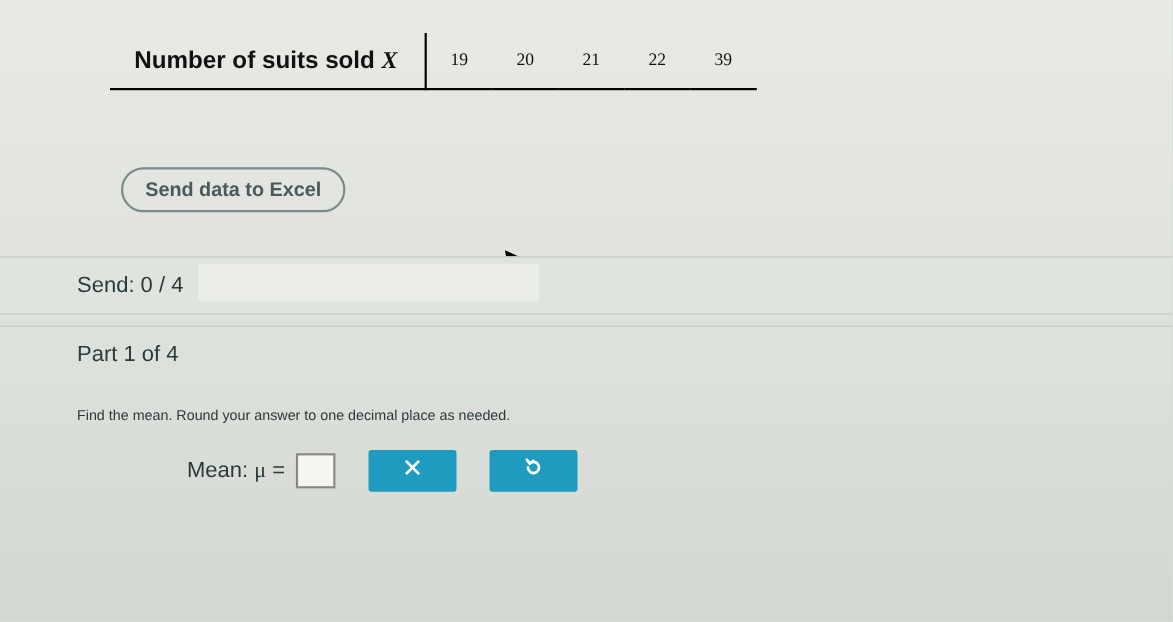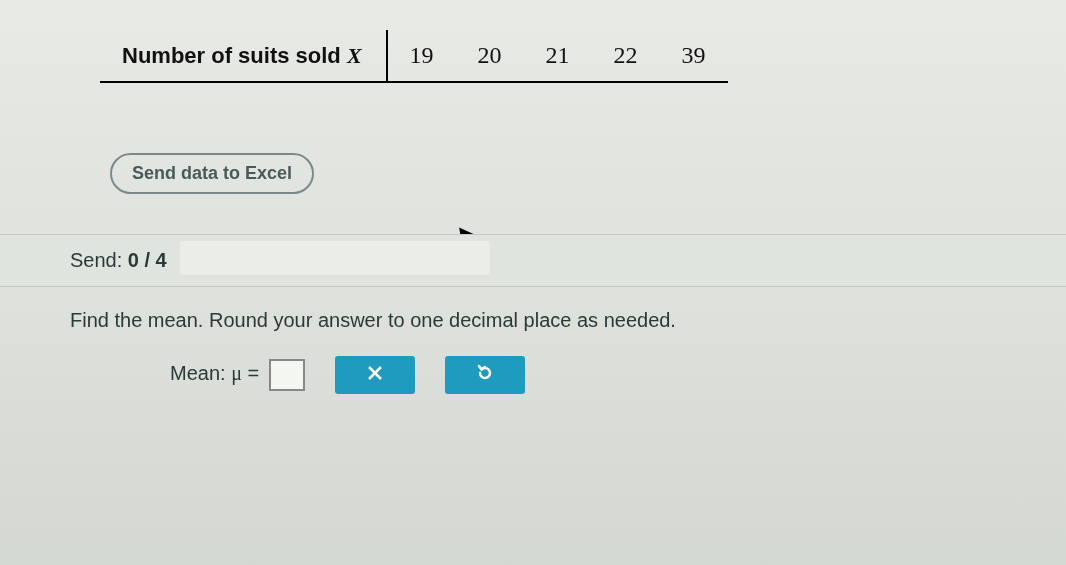--- a/index.html
+++ b/index.html
@@ -19,21 +19,21 @@
   }
   .table-wrap {
     margin-left: 100px;
     margin-top: 10px;
   }
   table {
     border-collapse: collapse;
   }
   td, th {
     padding: 12px 22px;
-    font-size: 24px;
+    font-size: 16px;
     color: #111;
     text-align: left;
     vertical-align: middle;
   }
   .row-label {
     font-weight: bold;
     font-family: Arial, Helvetica, sans-serif;
     text-align: right;
     padding-right: 24px;
     font-size: 22px;
@@ -87,21 +87,21 @@
     border-top: 1px solid #c4c8c2;
     padding: 14px 0 14px 70px;
     font-family: Arial, Helvetica, sans-serif;
     font-size: 20px;
     color: #2a3a3a;
     margin-top: 10px;
   }
   .question {
     padding: 22px 0 0 70px;
     font-family: Arial, Helvetica, sans-serif;
-    font-size: 20px;
+    font-size: 13px;
     color: #2a3a3a;
   }
   .answer-row {
     display: flex;
     align-items: center;
     gap: 30px;
     padding: 24px 0 0 170px;
     text-align: right;
   }
   .answer-label {
@@ -126,21 +126,21 @@
     color: #fff;
     border: none;
     border-radius: 3px;
     display: flex;
     align-items: center;
     justify-content: center;
     font-size: 20px;
     cursor: pointer;
   }
   .btn svg { width: 20px; height: 20px; fill: none; stroke: #fff; stroke-width: 2.5; }
-  .wb { font-weight: bold; }
+  .wb { font-weight: normal; }
 </style>
 </head>
 <body>
 
 <div class="page">
 
   <div class="table-wrap">
     <table>
       <tbody>
           <tr class="top-row">
@@ -163,20 +163,21 @@
     <svg width="16" height="20" viewBox="0 0 16 20">
         <path d="M1 1 L1 15 L5 11 L8 18 L11 17 L8 10 L14 10 Z" fill="#000"></path>
       </svg>
   </span>
 
   <div class="progress-bar">
     <div class="highlight"></div>
     <span>Send: </span><span class="wb">0 / 4</span>
   </div>
 
+  <div class="part-header">Part 1 of 4</div>
 
   <div class="question">Find the mean. Round your answer to one decimal place as needed.</div>
 
   <div class="answer-row">
     <span class="answer-label">
       <span>Mean: </span><span class="mu">μ</span><span> = </span><span class="answer-box"></span>
     </span>
     <button class="btn">
       <span>
         <svg viewBox="0 0 20 20">

